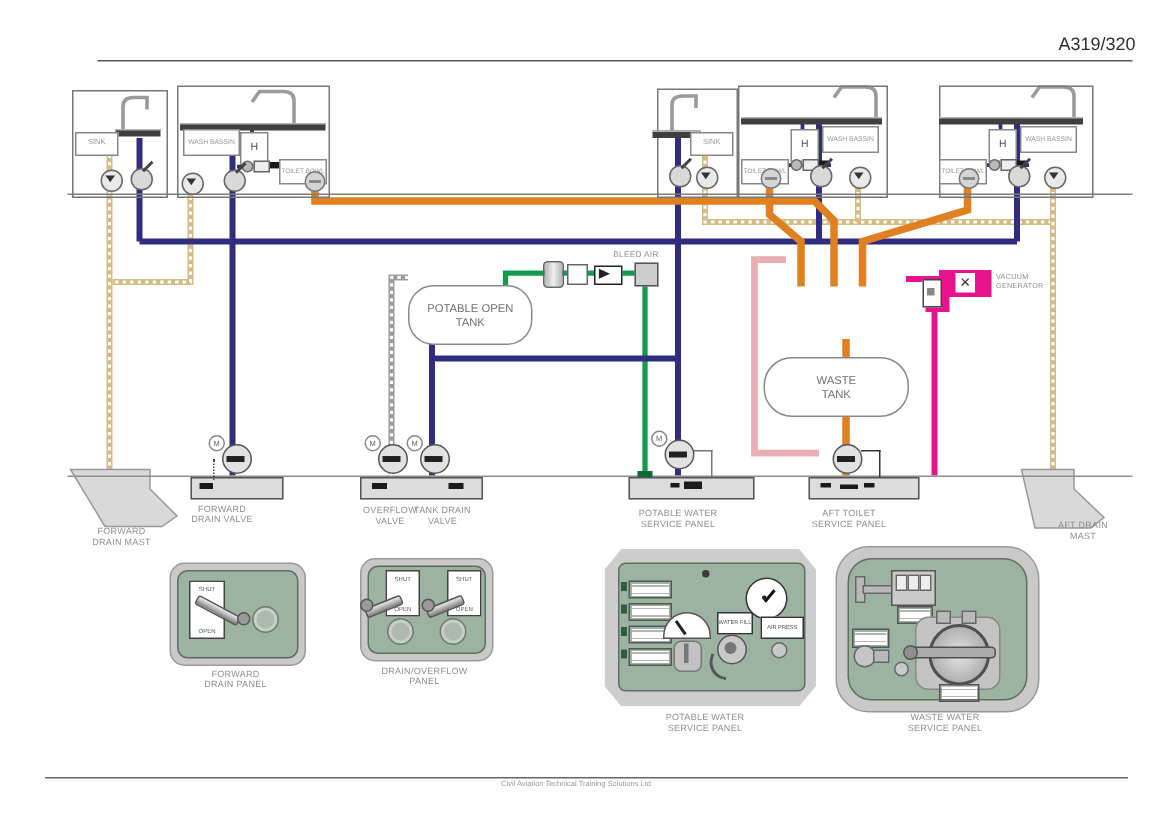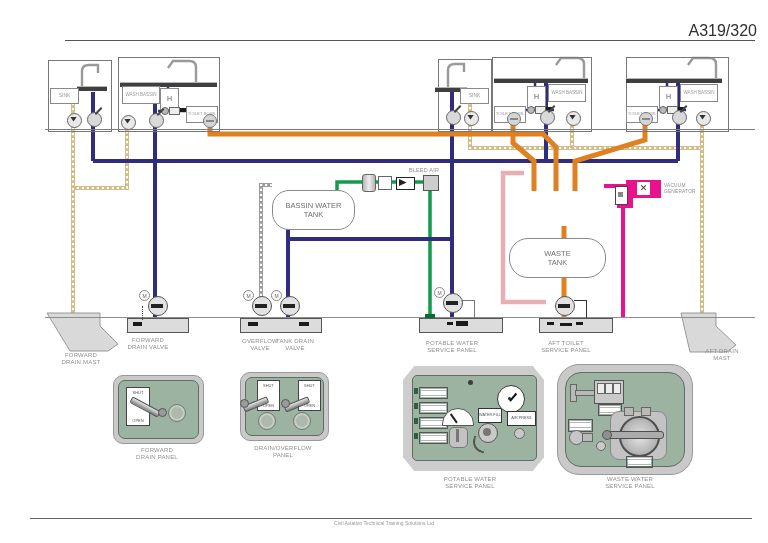--- a/index.html
+++ b/index.html
@@ -90,21 +90,21 @@
     </g>
     <g id="fixture-layer" stroke="#9a9a9a" stroke-width="2.4" fill="none">
       <path d="M 82,87 V 71 Q 82,65 89,65 H 98 V 73"></path>
       <path d="M 196,82 V 67 Q 196,61 189,61 H 173 L 168,68"></path>
       <path d="M 448,87 V 70 Q 448,64 455,64 H 464 V 72"></path>
       <path d="M 584,78 V 64 Q 584,58 577,58 H 561 L 556,65"></path>
       <path d="M 716,78 V 64 Q 716,58 709,58 H 693 L 688,65"></path>
     </g>
   </svg>
 
-  <div class="abs" style="left:600px;top:22px;width:157px;font-size:16px;color:#2f2f2f;text-align:right;">A319/320</div>
+  <div class="abs" style="left:600px;top:22px;width:157px;font-size:12px;color:#2f2f2f;text-align:right;">A319/320</div>
   <div class="abs" style="left:65px;top:40px;width:690px;border-top:1px solid #555;"></div>
 
   <div class="abs" style="left:45px;top:129px;width:710px;border-top:1.5px solid #7d7d7d;"></div>
   <div class="abs" style="left:45px;top:317px;width:710px;border-top:1.2px solid #8d8d8d;"></div>
 
   <div class="unit" style="left:48px;top:60px;width:62px;height:70px;"></div>
   <div class="unit" style="left:118px;top:57px;width:100px;height:73px;"></div>
   <div class="unit" style="left:438px;top:59px;width:52px;height:71px;"></div>
   <div class="unit" style="left:492px;top:57px;width:98px;height:73px;"></div>
   <div class="unit" style="left:626px;top:57px;width:101px;height:73px;"></div>
@@ -131,21 +131,21 @@
   <div class="greyfit" style="left:169px;top:107px;width:9px;height:6px;background:#ededed;"></div>
   <div class="mark" style="left:180px;top:108px;width:6px;height:4px;"></div>
   <div class="greyfit" style="left:527px;top:106px;width:6px;height:6px;border-radius:50%;"></div>
   <div class="greyfit" style="left:535px;top:106px;width:9px;height:6px;background:#ededed;"></div>
   <div class="mark" style="left:546px;top:107px;width:6px;height:4px;"></div>
   <div class="greyfit" style="left:659px;top:106px;width:6px;height:6px;border-radius:50%;"></div>
   <div class="greyfit" style="left:667px;top:106px;width:9px;height:6px;background:#ededed;"></div>
   <div class="mark" style="left:678px;top:107px;width:6px;height:4px;"></div>
 
   <div class="tank" style="left:272px;top:190px;width:81px;height:38px;border-radius:17px;font-size:7.5px;">
-    <span style="width:64px;">BASSIN WATER TANK</span>
+    <span style="width:64px;">POTABLE OPEN TANK</span>
   </div>
   <div class="tank" style="left:509px;top:190px;width:95px;height:38px;border-radius:19px;font-size:7.5px;margin-top:48px;">
     <span style="width:40px;">WASTE TANK</span>
   </div>
 
   <div class="lbl" style="left:400px;top:167px;width:48px;font-size:5.5px;">BLEED AIR</div>
   <div class="abs" style="left:362px;top:174px;width:12px;height:16px;background:linear-gradient(90deg,#b5b5b5,#eee,#b5b5b5);border:1px solid #666;border-radius:3px;"></div>
   <div class="abs" style="left:378px;top:176px;width:12px;height:12px;background:#fff;border:1px solid #666;"></div>
   <div class="abs" style="left:396px;top:177px;width:17px;height:11px;background:#fff;border:1.2px solid #222;"></div>
   <div class="abs" style="left:399px;top:179px;width:9px;height:7px;background:#222;clip-path:polygon(0 0,0 100%,85% 50%);"></div>

